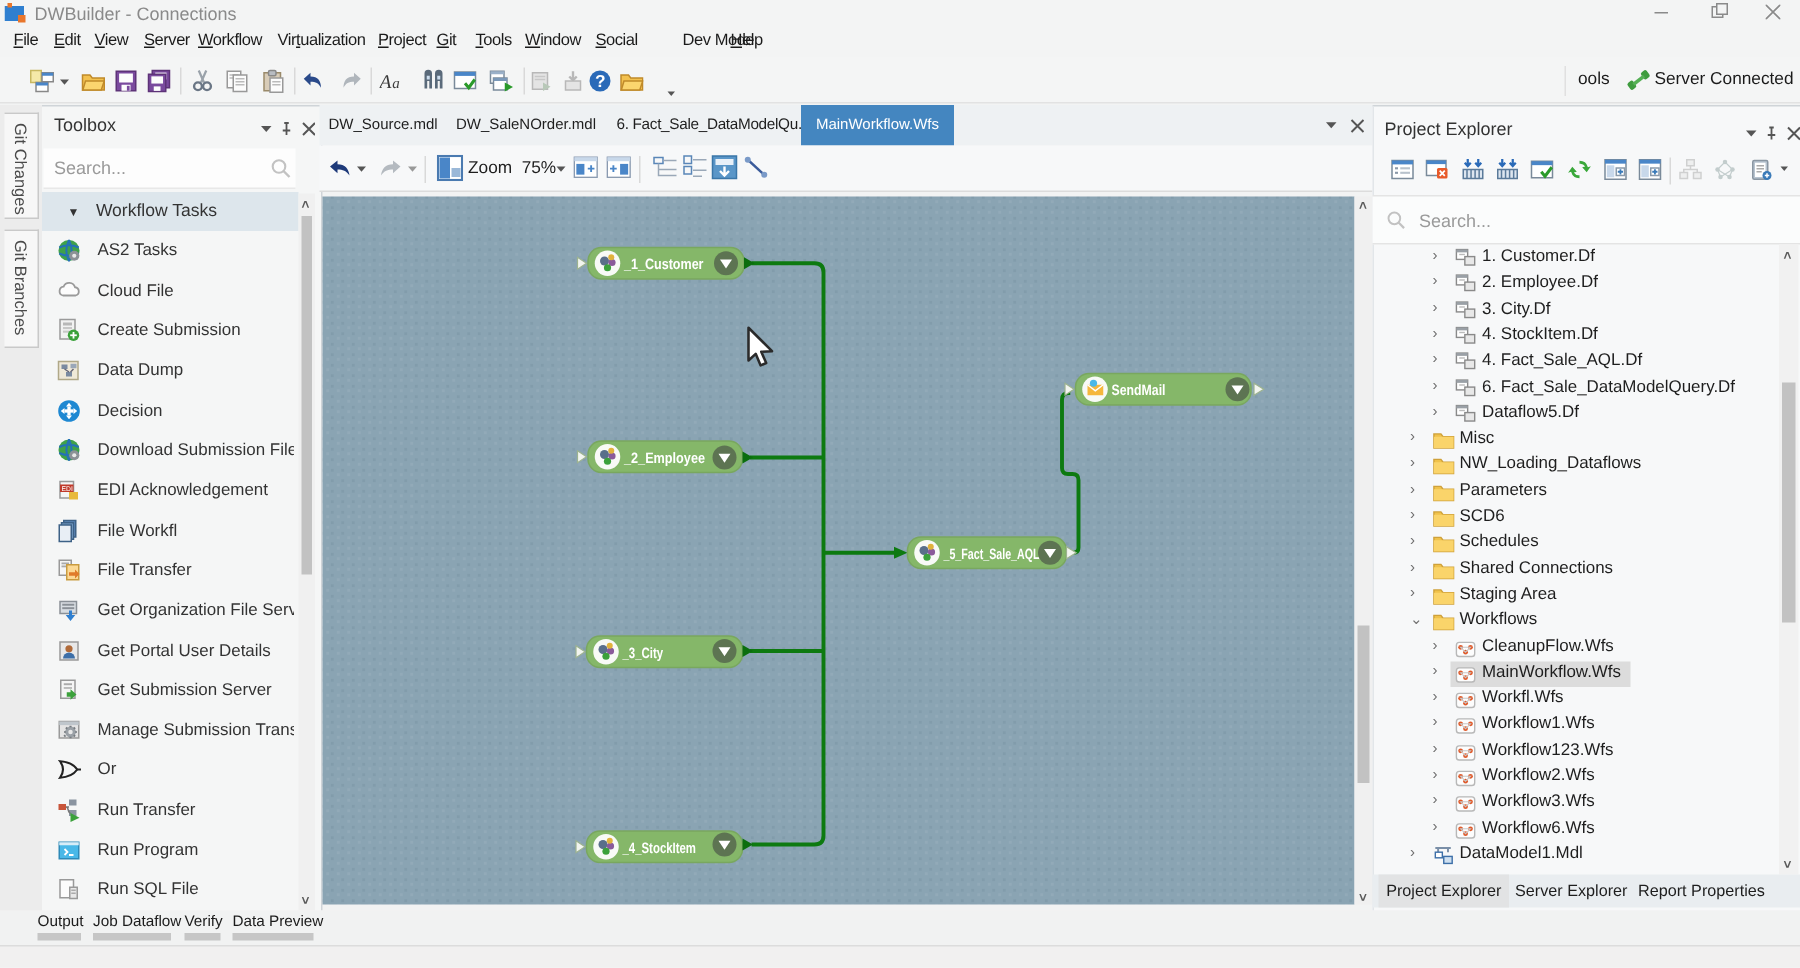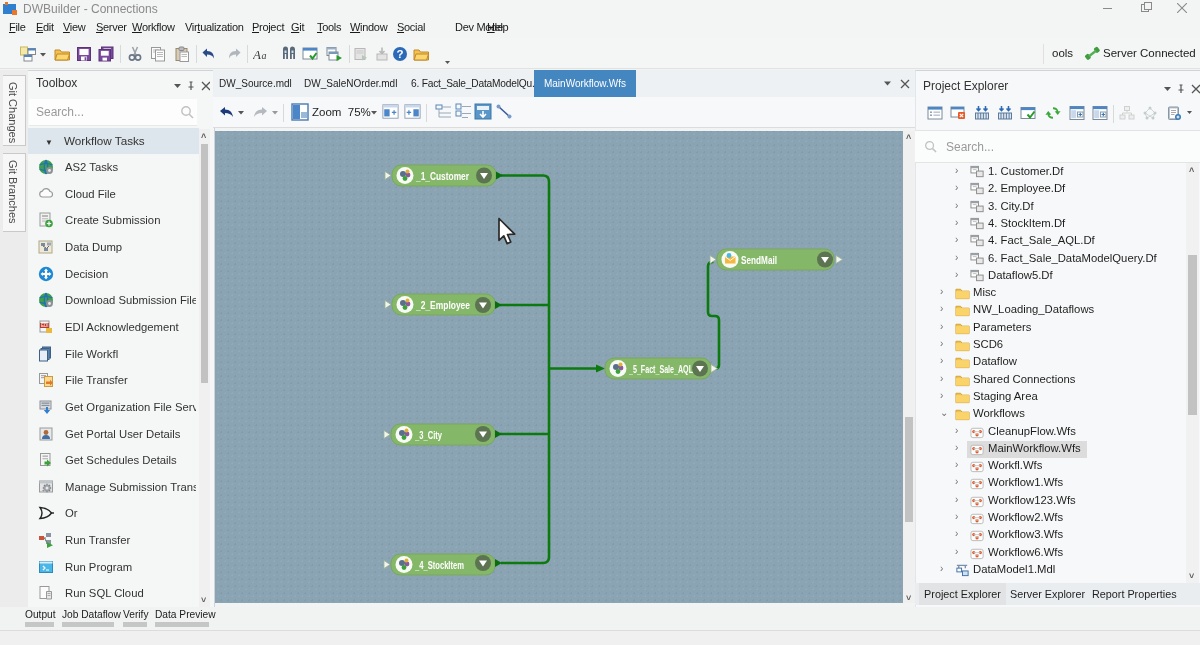--- a/index.html
+++ b/index.html
@@ -325,21 +325,21 @@
       </svg>
       <span class="lbl">Get Portal User Details</span>
     </div>
     <div class="tbx-item" style="top:447.15px">
       <svg width="16" height="16" viewBox="0 0 16 16">
         <rect x="2.5" y="1.5" width="9.5" height="12" fill="#f5f5f5" stroke="#999"></rect>
         <rect x="4.5" y="3.5" width="5.5" height="1.3" fill="#aaa"></rect>
         <rect x="4.5" y="6" width="5.5" height="1.3" fill="#bbb"></rect>
         <path d="M8 8 h3 v2.5 h2 l-3.5 4 -3.5 -4 h2 Z" fill="#3ba13b" transform="rotate(-90 9.5 11)"></path>
       </svg>
-      <span class="lbl">Get Schedules Details</span>
+      <span class="lbl">Get Submission Server</span>
     </div>
     <div class="tbx-item" style="top:473.79999999999995px">
       <svg width="16" height="16" viewBox="0 0 16 16">
         <rect x="1.5" y="2" width="13" height="11" fill="#e4e4e4" stroke="#9a9a9a"></rect>
         <rect x="1.5" y="2" width="13" height="2.4" fill="#bfc6cc"></rect>
         <circle cx="9" cy="9" r="3.6" fill="#9aa0a6"></circle>
         <circle cx="9" cy="9" r="1.5" fill="#e8e8e8"></circle>
         <path d="M9 4.8 v1 M9 12.2 v1 M4.8 9 h1 M12.2 9 h1 M6 6 l.8.8 M11.2 11.2 l.8.8 M12 6 l-.8.8 M4.8 12 l.8-.8" stroke="#767b80" stroke-width="1.4"></path>
       </svg>
       <span class="lbl">Manage Submission Transactio</span>
@@ -369,21 +369,21 @@
       </svg>
       <span class="lbl">Run Program</span>
     </div>
     <div class="tbx-item" style="top:580.4px">
       <svg width="16" height="16" viewBox="0 0 16 16">
         <rect x="2" y="1.5" width="9" height="12" fill="#fcfcfc" stroke="#999"></rect>
         <path d="M8.5 6.5 h5 v7.5 h-5 Z" fill="#e8e8e8" stroke="#999"></path>
         <rect x="9.5" y="8" width="3" height="1" fill="#aaa"></rect>
         <rect x="9.5" y="10" width="3" height="1" fill="#aaa"></rect>
       </svg>
-      <span class="lbl">Run SQL Cloud</span>
+      <span class="lbl">Run SQL File</span>
     </div>
   </div>
 <div id="tbx-scroll" class="abs"></div>
 <div id="tbx-thumb" class="abs"></div>
 <div class="scroll-arrow" style="left:201px;top:131px">˄</div>
 <div class="scroll-arrow" style="left:201px;top:595px">˅</div>
 
 <div id="ctr-tabs" class="abs"></div>
 <div class="ctab abs" style="left:219px">DW_Source.mdl</div>
 <div class="ctab abs" style="left:304px">DW_SaleNOrder.mdl</div>
@@ -750,21 +750,21 @@
       </svg>
  <span class="abs" style="left:58px;top:1px">SCD6</span>
     </div>
     <div class="tree-row" style="left:915px;top:354.3px;width:271px">
  <span class="tw" style="left:25px">›</span>
 
  <svg class="abs" style="left:40px;top:1px" width="15" height="14" viewBox="0 0 16 14">
         <path d="M1 3 h5 l1.5 2 H15 v8 H1 Z" fill="#f0c24b" stroke="#cfa13a"></path>
         <path d="M1 5 h14 v8 H1 Z" fill="#fad46a"></path>
       </svg>
- <span class="abs" style="left:58px;top:1px">Dataflow</span>
+ <span class="abs" style="left:58px;top:1px">Schedules</span>
     </div>
     <div class="tree-row" style="left:915px;top:371.6px;width:271px">
  <span class="tw" style="left:25px">›</span>
 
  <svg class="abs" style="left:40px;top:1px" width="15" height="14" viewBox="0 0 16 14">
         <path d="M1 3 h5 l1.5 2 H15 v8 H1 Z" fill="#f0c24b" stroke="#cfa13a"></path>
         <path d="M1 5 h14 v8 H1 Z" fill="#fad46a"></path>
       </svg>
  <span class="abs" style="left:58px;top:1px">Shared Connections</span>
     </div>

